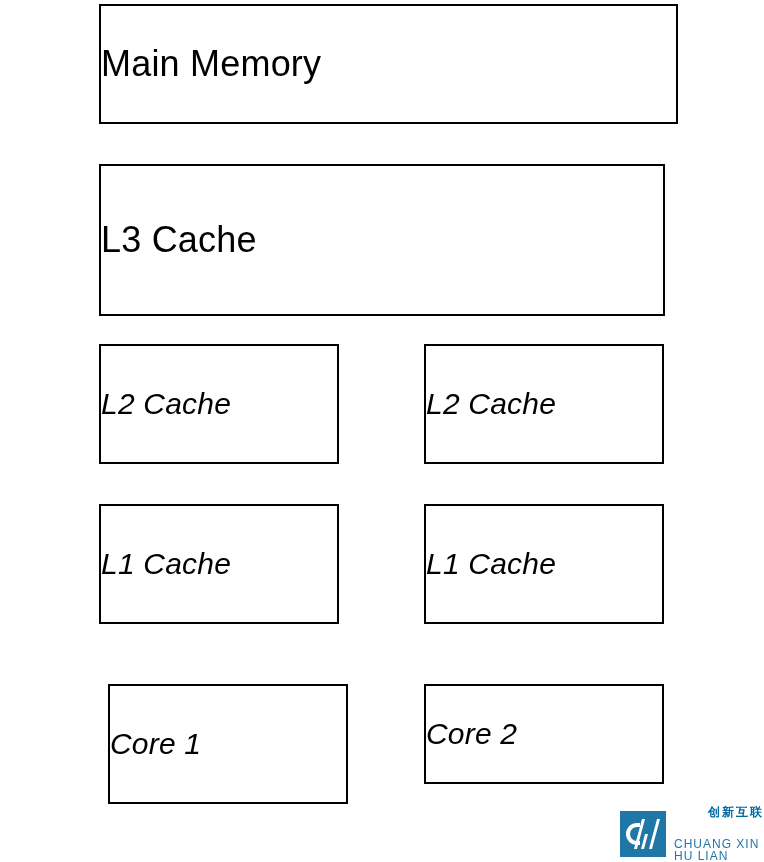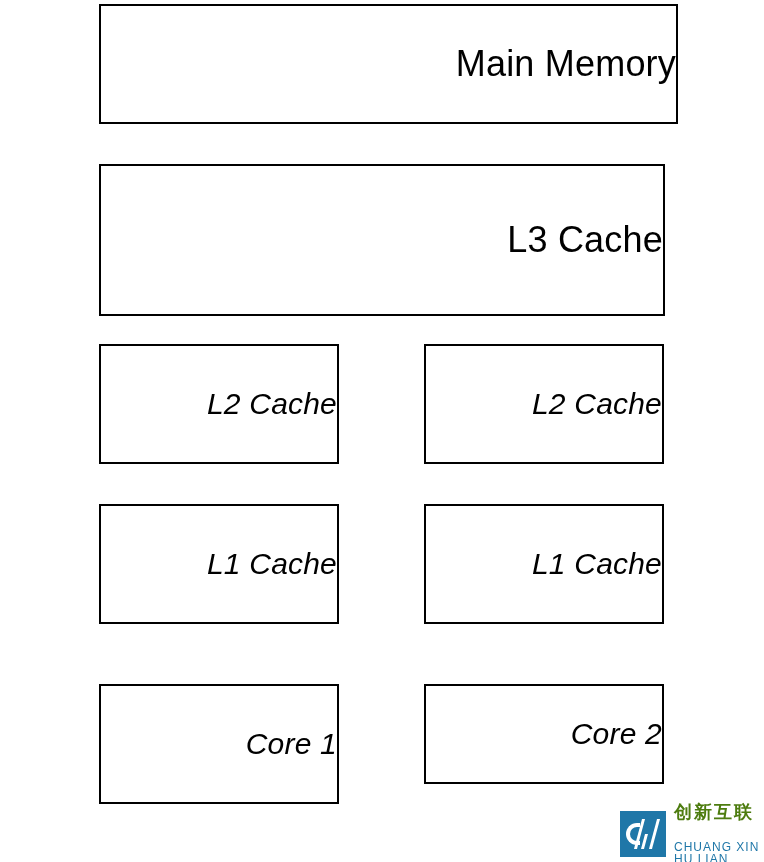--- a/index.html
+++ b/index.html
@@ -15,21 +15,21 @@
     position: relative;
     width: 764px;
     height: 862px;
   }
   .box {
     position: absolute;
     border: 2px solid #000;
     background: #fff;
     display: flex;
     align-items: center;
-    justify-content: flex-end;
+    justify-content: flex-start;
     box-sizing: border-box;
   }
   .large-text {
     font-size: 36px;
     color: #000;
     text-align: center;
     letter-spacing: 0.2px;
   }
   .med-text {
     font-size: 30px;
@@ -82,24 +82,25 @@
       linear-gradient(#fff,#fff) 15px 0/3px 30px no-repeat;
     transform: skewX(-15deg);
   }
   .wm-text {
     display: flex;
     flex-direction: column;
     margin-left: 8px;
     line-height: 1;
   }
   .wm-cn {
-    font-size: 18px;
+    font-size: 12px;
     font-weight: 700;
-    color: #4d7c0f;
+    color: #0369a1;
     letter-spacing: 2px;
+    text-align: right;
   }
   .wm-en {
     font-size: 12px;
     color: #1f77a8;
     letter-spacing: 1px;
     margin-top: 20px;
   }
 </style>
 </head>
 <body>
@@ -115,21 +116,21 @@
   </div>
 
   <div class="box" style="left:99px; top:344px; width:240px; height:120px;">
     <span class="med-text">L2 Cache</span>
   </div>
 
   <div class="box" style="left:99px; top:504px; width:240px; height:120px;">
     <span class="med-text">L1 Cache</span>
   </div>
 
-  <div class="box" style="left:99px; top:684px; width:240px; height:120px;">
+  <div class="box" style="left:108px; top:684px; width:240px; height:120px;">
     <span class="med-text">Core 1</span>
   </div>
 
   <div class="box" style="left:424px; top:344px; width:240px; height:120px;">
     <span class="med-text">L2 Cache</span>
   </div>
 
   <div class="box" style="left:424px; top:504px; width:240px; height:120px;">
     <span class="med-text">L1 Cache</span>
   </div>

